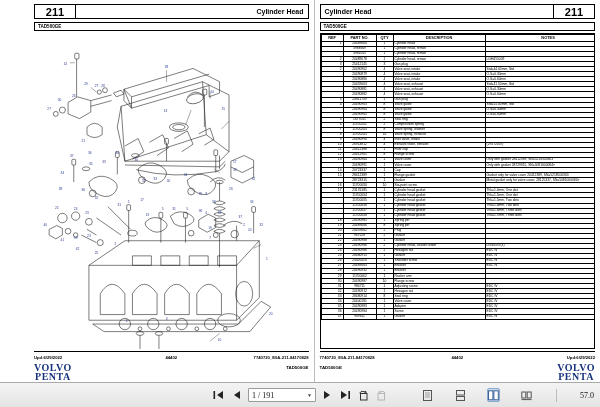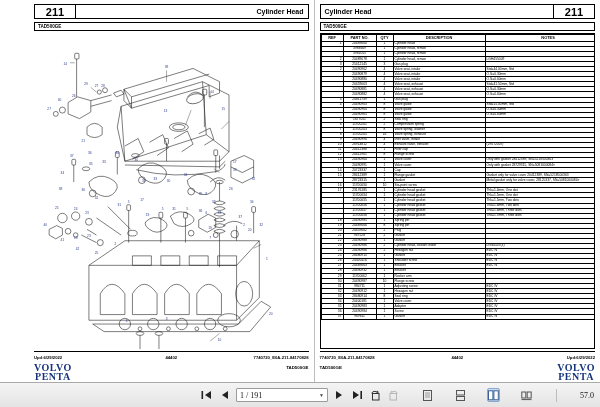--- a/index.html
+++ b/index.html
@@ -55,21 +55,21 @@
   td.desc{text-align:left;padding-left:2px;}
   td.notes{text-align:left;padding-left:2px;}
 
   
   .toolbar{height:24px;background:linear-gradient(#f4f4f4,#e4e4e4);border-top:1px solid #a9a9a9;display:flex;align-items:center;position:relative;}
   .tb-center{position:absolute;left:0;right:0;display:flex;align-items:center;justify-content:center;gap:5px;}
   .tb-right{position:absolute;right:6px;display:flex;align-items:center;gap:20px;}
   .ticon{width:13px;height:14px;display:flex;align-items:center;justify-content:center;color:#222;}
   .ticon.dim{opacity:.35;}
   .ticon.sel{background:#cddcf0;border:1px solid #8aa9d0;border-radius:2px;box-sizing:border-box;}
-  .pagebox{width:92px;height:14px;border:1px solid #9b9b9b;background:#fff;border-radius:1px;display:flex;align-items:center;padding:0 3px;box-sizing:border-box;}
+  .pagebox{width:68px;height:14px;border:1px solid #9b9b9b;background:#fff;border-radius:1px;display:flex;align-items:center;padding:0 3px;box-sizing:border-box;}
   .pagebox span{font-size:8px;color:#111;font-family:"Liberation Serif",serif;}
   .pagebox .caret{margin-left:auto;font-size:5px;color:#444;}
   .zoomval{font-size:8px;color:#111;font-family:"Liberation Serif",serif;}
   .sep{width:1px;height:13px;background:#bdbdbd;margin:0 3px;}
 </style>
 </head>
 <body>
 
 <div class="viewer">
 

